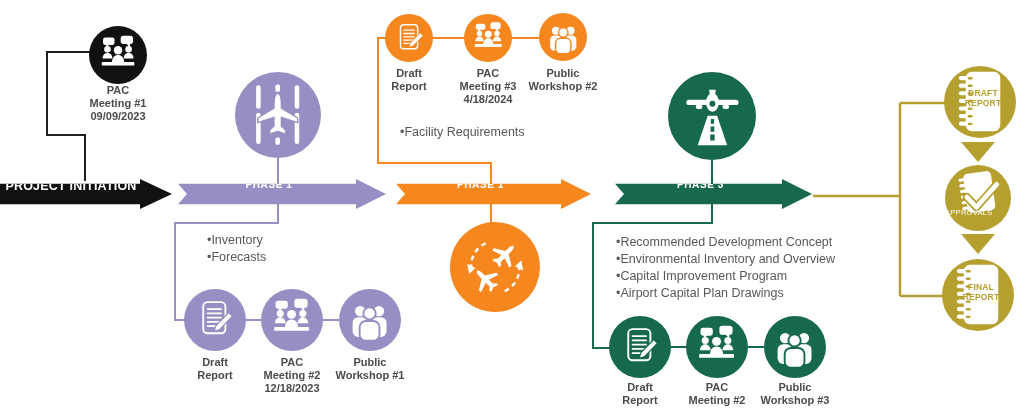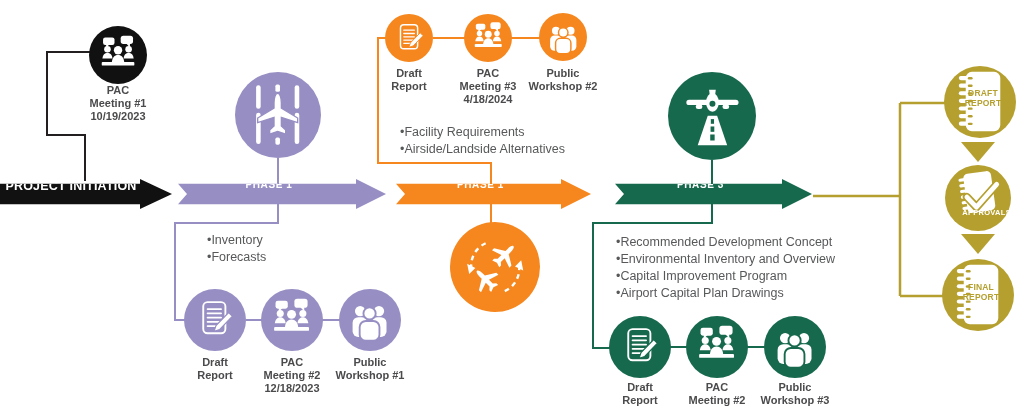--- a/index.html
+++ b/index.html
@@ -39,21 +39,21 @@
     color:#4B4B4D;line-height:13px;
   }
   .bullets{
     position:absolute;font-size:12.5px;color:#57585A;line-height:17px;white-space:nowrap;
   }
   .gold-note-text{
     position:absolute;text-align:center;font-weight:bold;color:#B5A02F;
     font-size:8.5px;line-height:9.5px;letter-spacing:.2px;
   }
   .gold-approvals-text{
-    position:absolute;text-align:right;font-weight:bold;color:#ffffff;
+    position:absolute;text-align:left;font-weight:normal;color:#ffffff;
     font-size:7.5px;line-height:9px;letter-spacing:.3px;
   }
 </style>
 </head>
 <body>
 
 <div class="canvas">
 
   <svg width="0" height="0" style="position:absolute" aria-hidden="true">
     <defs>
@@ -192,21 +192,21 @@
   </div>
 
   <div class="circ" style="left:89px;top:26px;width:58px;height:58px;background:#111111;--bg:#111111">
     <svg class="ci" viewBox="0 0 100 100">
         <use href="#i-meeting"></use>
       </svg>
   </div>
   <div class="lbl" style="left:58px;top:84px;width:120px;">
     <div>PAC</div>
     <div>Meeting #1</div>
-    <div>10/19/2023</div>
+    <div>09/09/2023</div>
   </div>
 
   <div class="circ" style="left:235px;top:72px;width:86px;height:86px;background:#978EC3;--bg:#978EC3">
     <svg class="ci" viewBox="0 0 100 100">
         <use href="#i-plane-top"></use>
       </svg>
   </div>
   <div class="bullets" style="left:207px;top:232px;">
     <div>•Inventory</div>
     <div>•Forecasts</div>
@@ -263,21 +263,20 @@
     <div>PAC</div>
     <div>Meeting #3</div>
     <div>4/18/2024</div>
   </div>
   <div class="lbl" style="left:518px;top:67px;width:90px;">
     <div>Public</div>
     <div>Workshop #2</div>
   </div>
   <div class="bullets" style="left:400px;top:124px;">
     <div>•Facility Requirements</div>
-    <div>•Airside/Landside Alternatives</div>
   </div>
   <div class="circ" style="left:450px;top:222px;width:90px;height:90px;background:#F5871E;--bg:#F5871E">
     <svg class="ci" viewBox="0 0 100 100">
         <use href="#i-planes-cycle"></use>
       </svg>
   </div>
 
   <div class="circ" style="left:668px;top:72px;width:88px;height:88px;background:#17694E;--bg:#17694E">
     <svg class="ci" viewBox="0 0 100 100">
         <use href="#i-plane-landing"></use>

